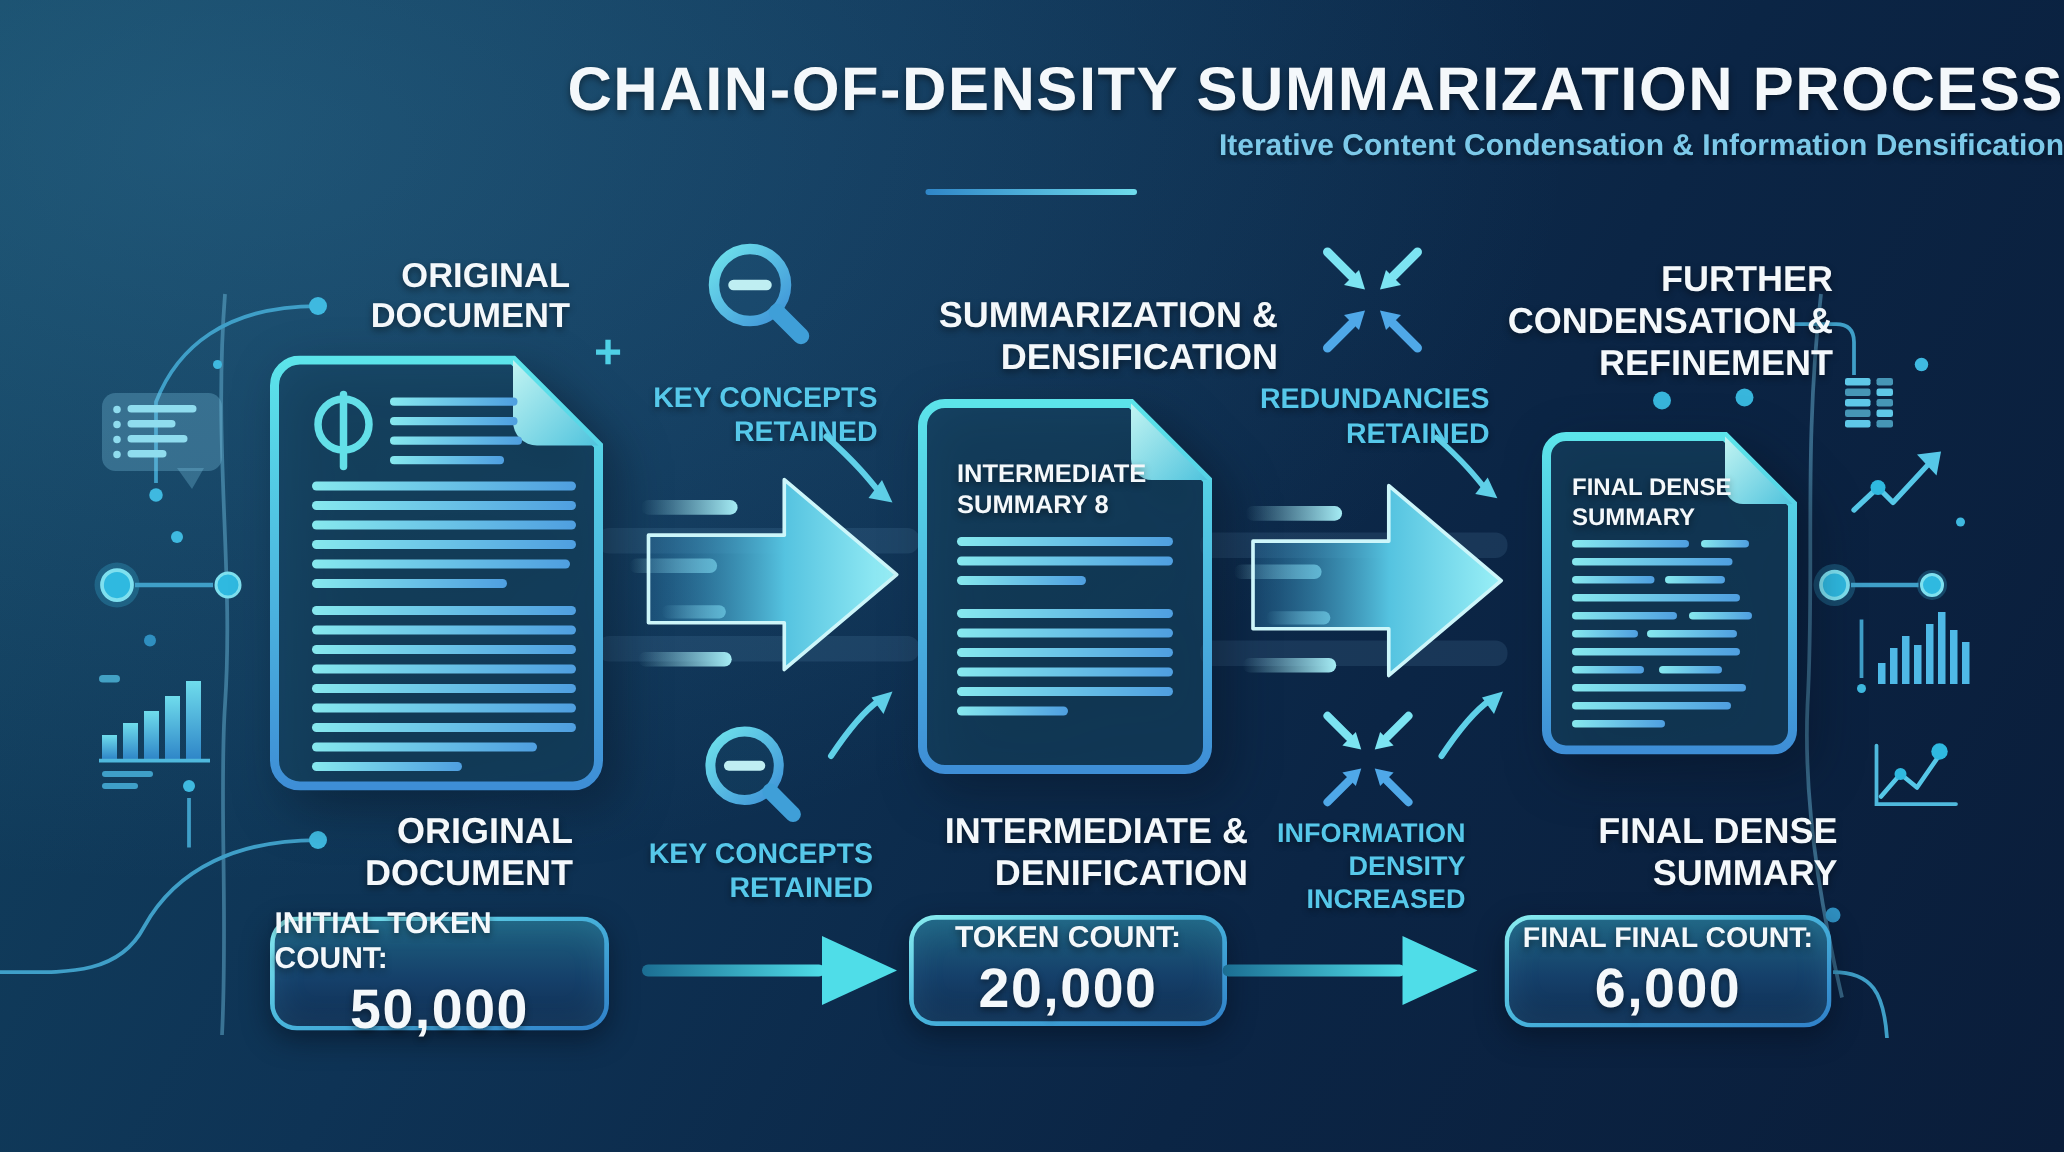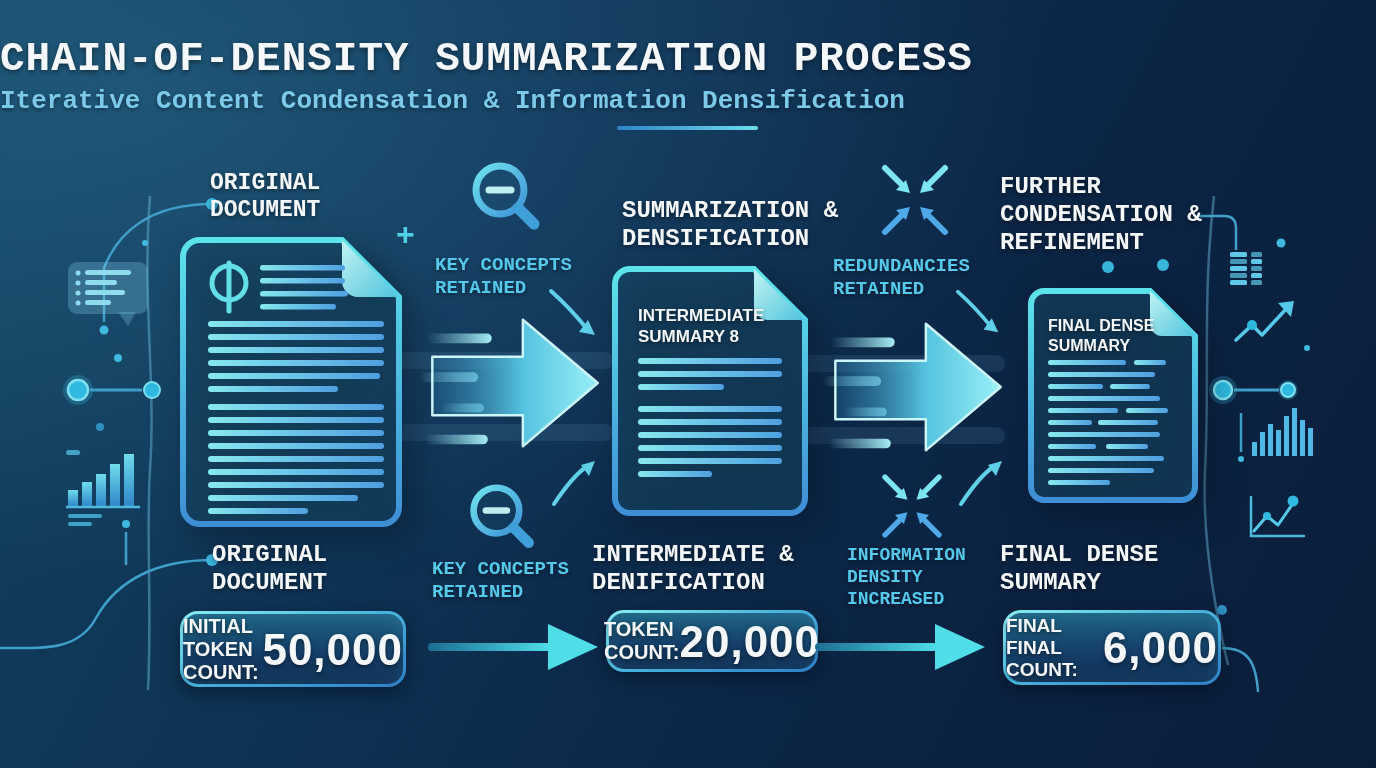--- a/index.html
+++ b/index.html
@@ -9,45 +9,45 @@
     background:#0a1d3a;
   }
   #stage{
     position:relative; width:1376px; height:768px;
     background:
       radial-gradient(ellipse at 10% 12%, rgba(70,150,190,0.28), transparent 52%),
       linear-gradient(118deg, #12425f 0%, #0e3355 34%, #0b2545 66%, #0a1d3a 100%);
     overflow:hidden;
   }
   .abs{ position:absolute; }
-  .ctr{ text-align:left;font-family:Liberation Mono, monospace; }
+  .ctr{ text-align:right; }
   .wh{ color:#f4f8fb; font-weight:bold; text-shadow:0 2px 5px rgba(0,0,0,.45); }
   .cy{ color:#56c8ea; font-weight:bold; text-shadow:0 2px 4px rgba(0,0,0,.4); }
 
   .title{ left:0; top:36px; width:1376px; font-size:41px; letter-spacing:1px; }
-  .subtitle{ left:0; top:86px; width:1376px; font-size:26px; font-weight:600;
+  .subtitle{ left:0; top:86px; width:1376px; font-size:20px; font-weight:600;
              color:#7cc9e9; text-shadow:0 2px 4px rgba(0,0,0,.4); }
   .underline{ left:617px; top:126px; width:141px; height:4px; border-radius:2px;
               background:linear-gradient(90deg,#2f86c8,#6fdcec); }
 
   .stage-label{ font-size:23px; line-height:27px; }
   .stage-label-lg{ font-size:24px; line-height:28px; }
   .anno{ font-size:19px; line-height:23px;margin-top:14px; }
   .anno-sm{ font-size:18px; line-height:22px; }
 
   .token-box{
     border:3px solid transparent; border-radius:18px;
     background:
       linear-gradient(180deg,#1e6280 0%, #15406a 55%, #102e52 100%) padding-box,
       linear-gradient(160deg,#8aeef0 0%, #49b6dc 45%, #2f7fc8 100%) border-box;
     box-shadow:0 6px 18px rgba(5,15,30,.55), inset 0 0 22px rgba(90,200,235,.14);
-    display:flex; align-items:center; justify-content:center;
+    display:flex; flex-direction:column; align-items:center; justify-content:center;
   }
   .token-label{ font-size:20px; }
-  .token-value{ font-size:44px; letter-spacing:1px; margin-top:1px;text-align:center; }
+  .token-value{ font-size:37px; letter-spacing:1px; margin-top:1px;text-align:center; }
 
   .doc-title{ font-size:17px; line-height:21px; text-align:left; }
   .doc-shadow{ filter:drop-shadow(10px 12px 16px rgba(3,12,26,.55)); }
   svg{ display:block; }
 </style>
 </head>
 <body>
 
 <svg width="0" height="0" style="position:absolute">
   <defs>
@@ -289,21 +289,21 @@
       <rect x="26" y="166" width="144" height="6" rx="3"></rect>
       <rect x="26" y="179" width="144" height="6" rx="3"></rect>
       <rect x="26" y="192" width="144" height="6" rx="3"></rect>
       <rect x="26" y="205" width="74" height="6" rx="3"></rect>
     </g>
   </svg>
   <div class="abs wh doc-title" style="left:638px;top:305px;width:150px">INTERMEDIATE SUMMARY 8</div>
 
   <div class="abs ctr wh stage-label-lg" style="left:592px;top:541px;width:240px">INTERMEDIATE &amp; DENIFICATION</div>
 
-  <div class="abs token-box" style="left:606px;top:610px;width:212px;height:62px">
+  <div class="abs token-box" style="left:606px;top:610px;width:212px;height:74px">
     <div class="wh token-label">TOKEN COUNT:</div>
     <div class="wh token-value">20,000</div>
   </div>
 
   <svg class="abs" style="left:875px;top:160px" width="80" height="80" viewBox="0 0 80 80">
     <g stroke-linecap="round">
       <line x1="10" y1="8" x2="26" y2="24" stroke="#7ce4f2" stroke-width="6"></line>
       <line x1="70" y1="8" x2="54" y2="24" stroke="#7ce4f2" stroke-width="6"></line>
       <line x1="10" y1="72" x2="26" y2="56" stroke="#4fa8e8" stroke-width="6"></line>
       <line x1="70" y1="72" x2="54" y2="56" stroke="#4fa8e8" stroke-width="6"></line>

